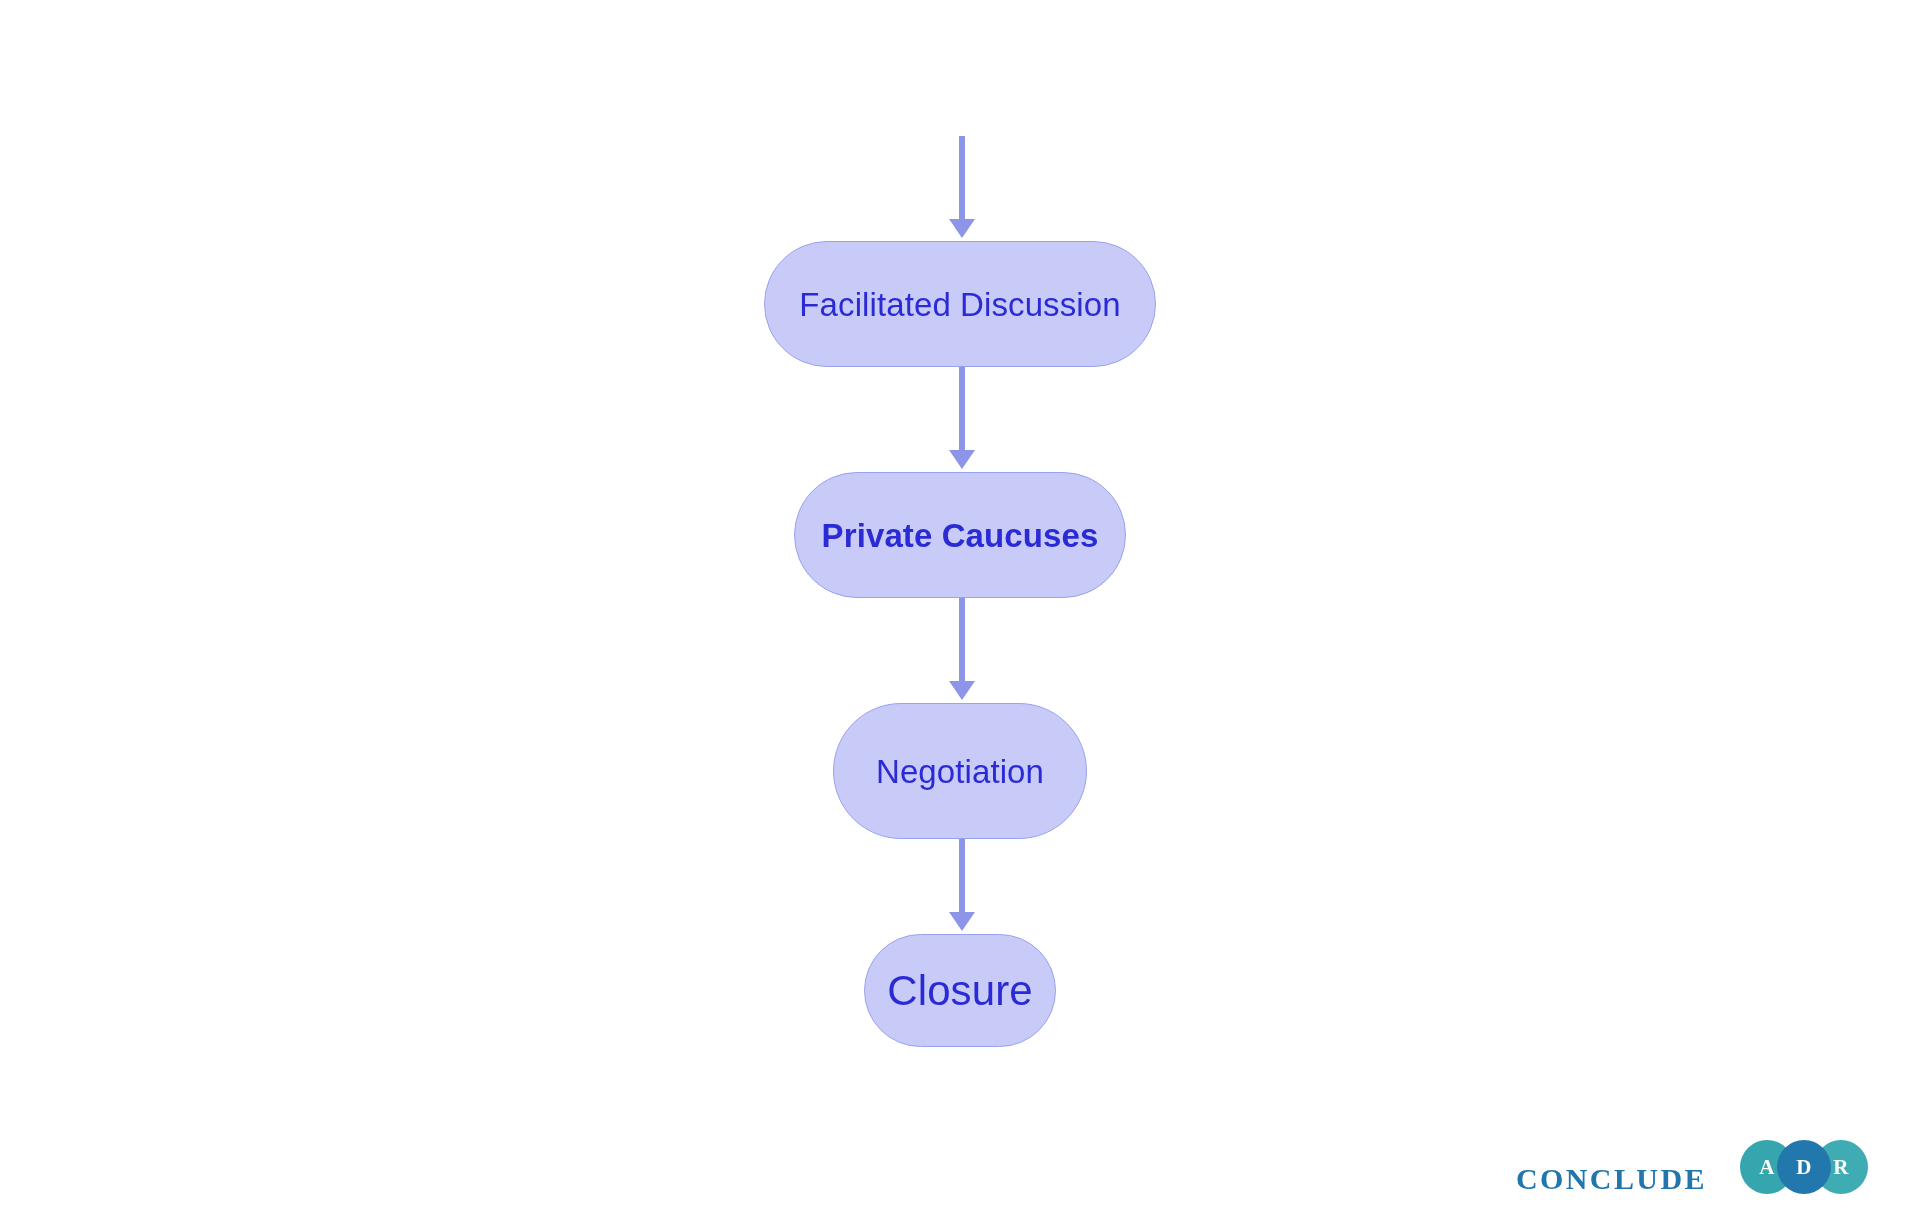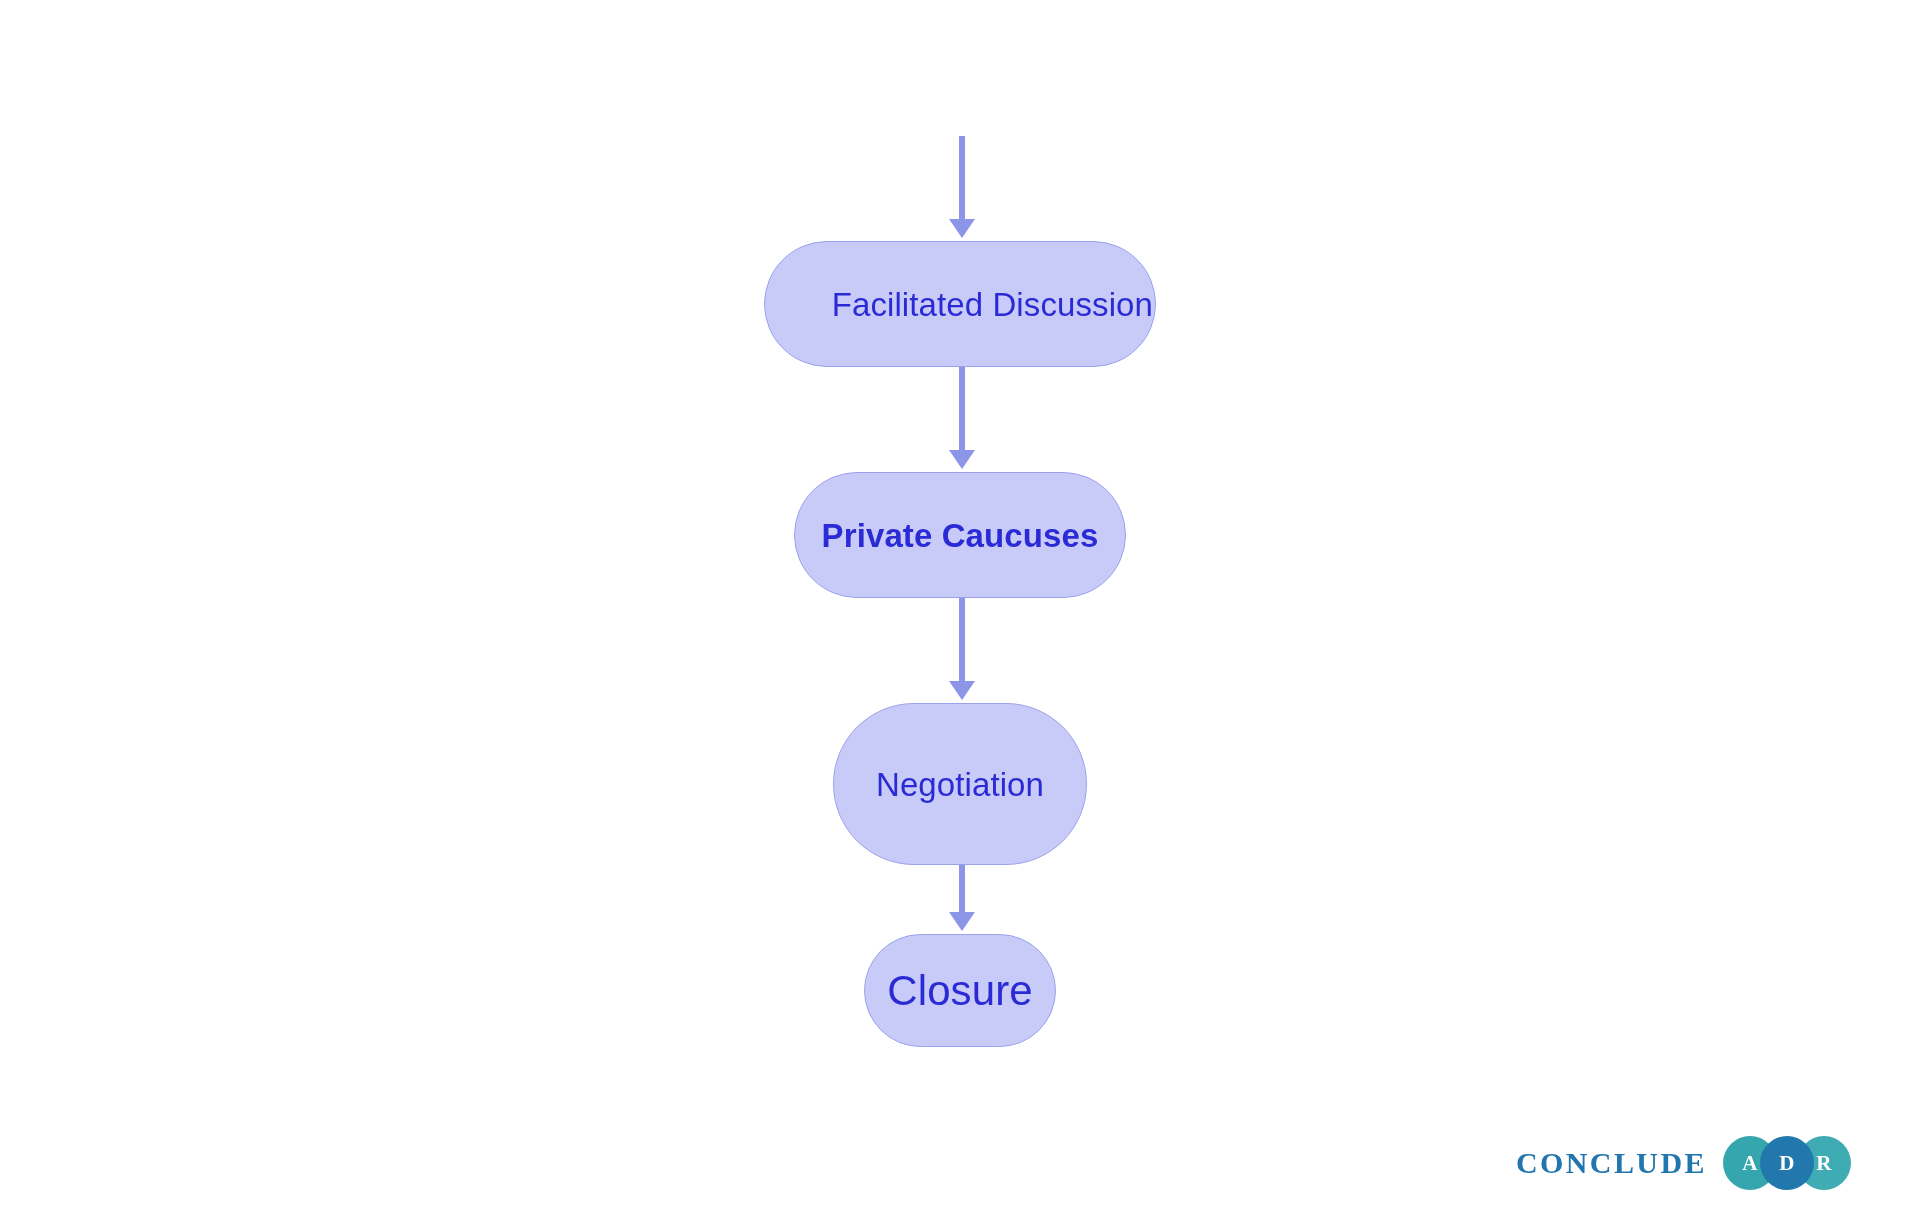--- a/index.html
+++ b/index.html
@@ -40,23 +40,23 @@
   }
 
   .flow-node .node-label {
     display: block;
     line-height: 1;
     padding: 0 2px;
   }
 
   
   #node-0 { left: 770px;  top: 10px;   width: 380px; height: 126px; font-size: 33px; }
-  #node-1 { left: 764px;  top: 241px;  width: 392px; height: 126px; font-size: 33px; justify-content: flex-end; }
+  #node-1 { left: 764px;  top: 241px;  width: 392px; height: 126px; font-size: 33px; }
   #node-2 { left: 794px;  top: 472px;  width: 332px; height: 126px; font-size: 33px; }
-  #node-3 { left: 833px;  top: 703px;  width: 254px; height: 162px; font-size: 33px; }
+  #node-3 { left: 833px;  top: 703px;  width: 254px; height: 136px; font-size: 33px; }
   #node-4 { left: 864px;  top: 934px;  width: 192px; height: 113px; font-size: 42px; }
 
   
   .connector {
     position: absolute;
     left: 959px;
     width: 6px;
     background: #8d95e8;
   }
   .arrow-head {
@@ -78,22 +78,22 @@
   #conn-3 { top: 829px; height: 86px; }
   #head-3 { top: 912px; }
 
   
   #brand-logo {
     position: absolute;
     left: 1516px;
     top: 1132px;
     height: 62px;
     display: flex;
-    align-items: center;
-    gap: 16px;
+    align-items: flex-end;
+    gap: 33px;
   }
   #brand-wordmark {
     font-family: "Liberation Serif", "DejaVu Serif", serif;
     font-weight: 700;
     font-size: 30px;
     letter-spacing: 2.4px;
     color: #2176ae;
     line-height: 1;
     white-space: nowrap;
   }

